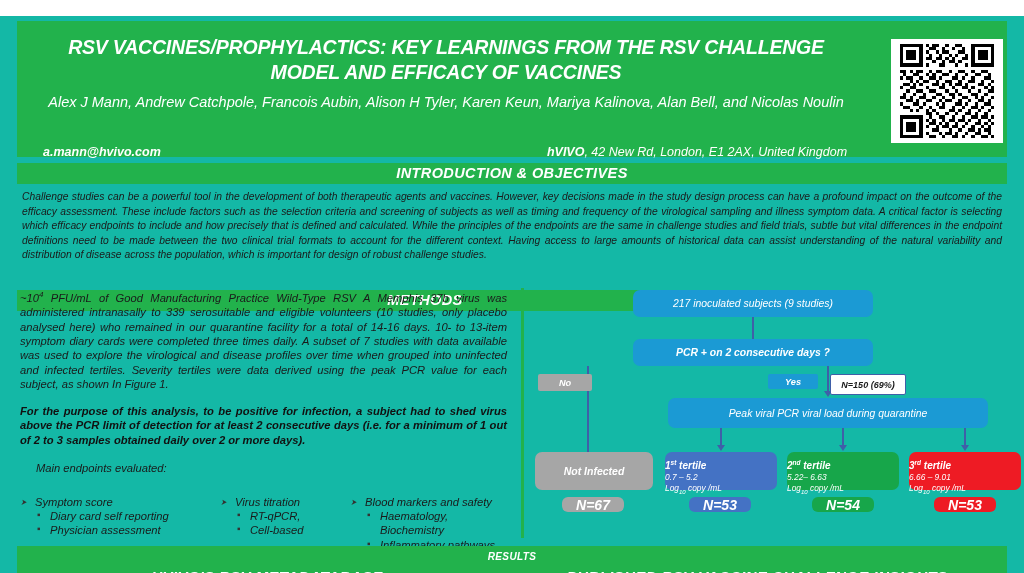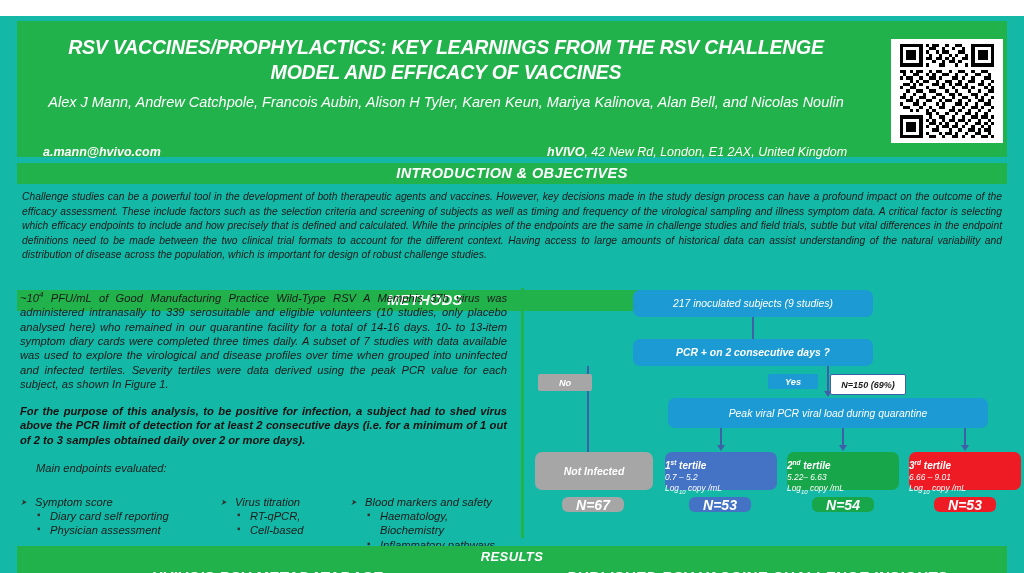--- a/index.html
+++ b/index.html
@@ -109,21 +109,21 @@
     margin-top: 28px;
   }
   #bar-results {
     left: 17px; top: 530px;
     width: 990px; height: 43px;
   }
   .results-label {
     position: absolute;
     left: 0; top: 1px;
     width: 990px;
-    font-size: 13px;
+    font-size: 10px;
     line-height: 19px;
     font-weight: bold;
     color: #ffffff;
   }
   .results-sub-left {
     position: absolute;
     left: 10px; top: 21px;
     width: 480px;
     text-align: center;
     font-size: 15px;

